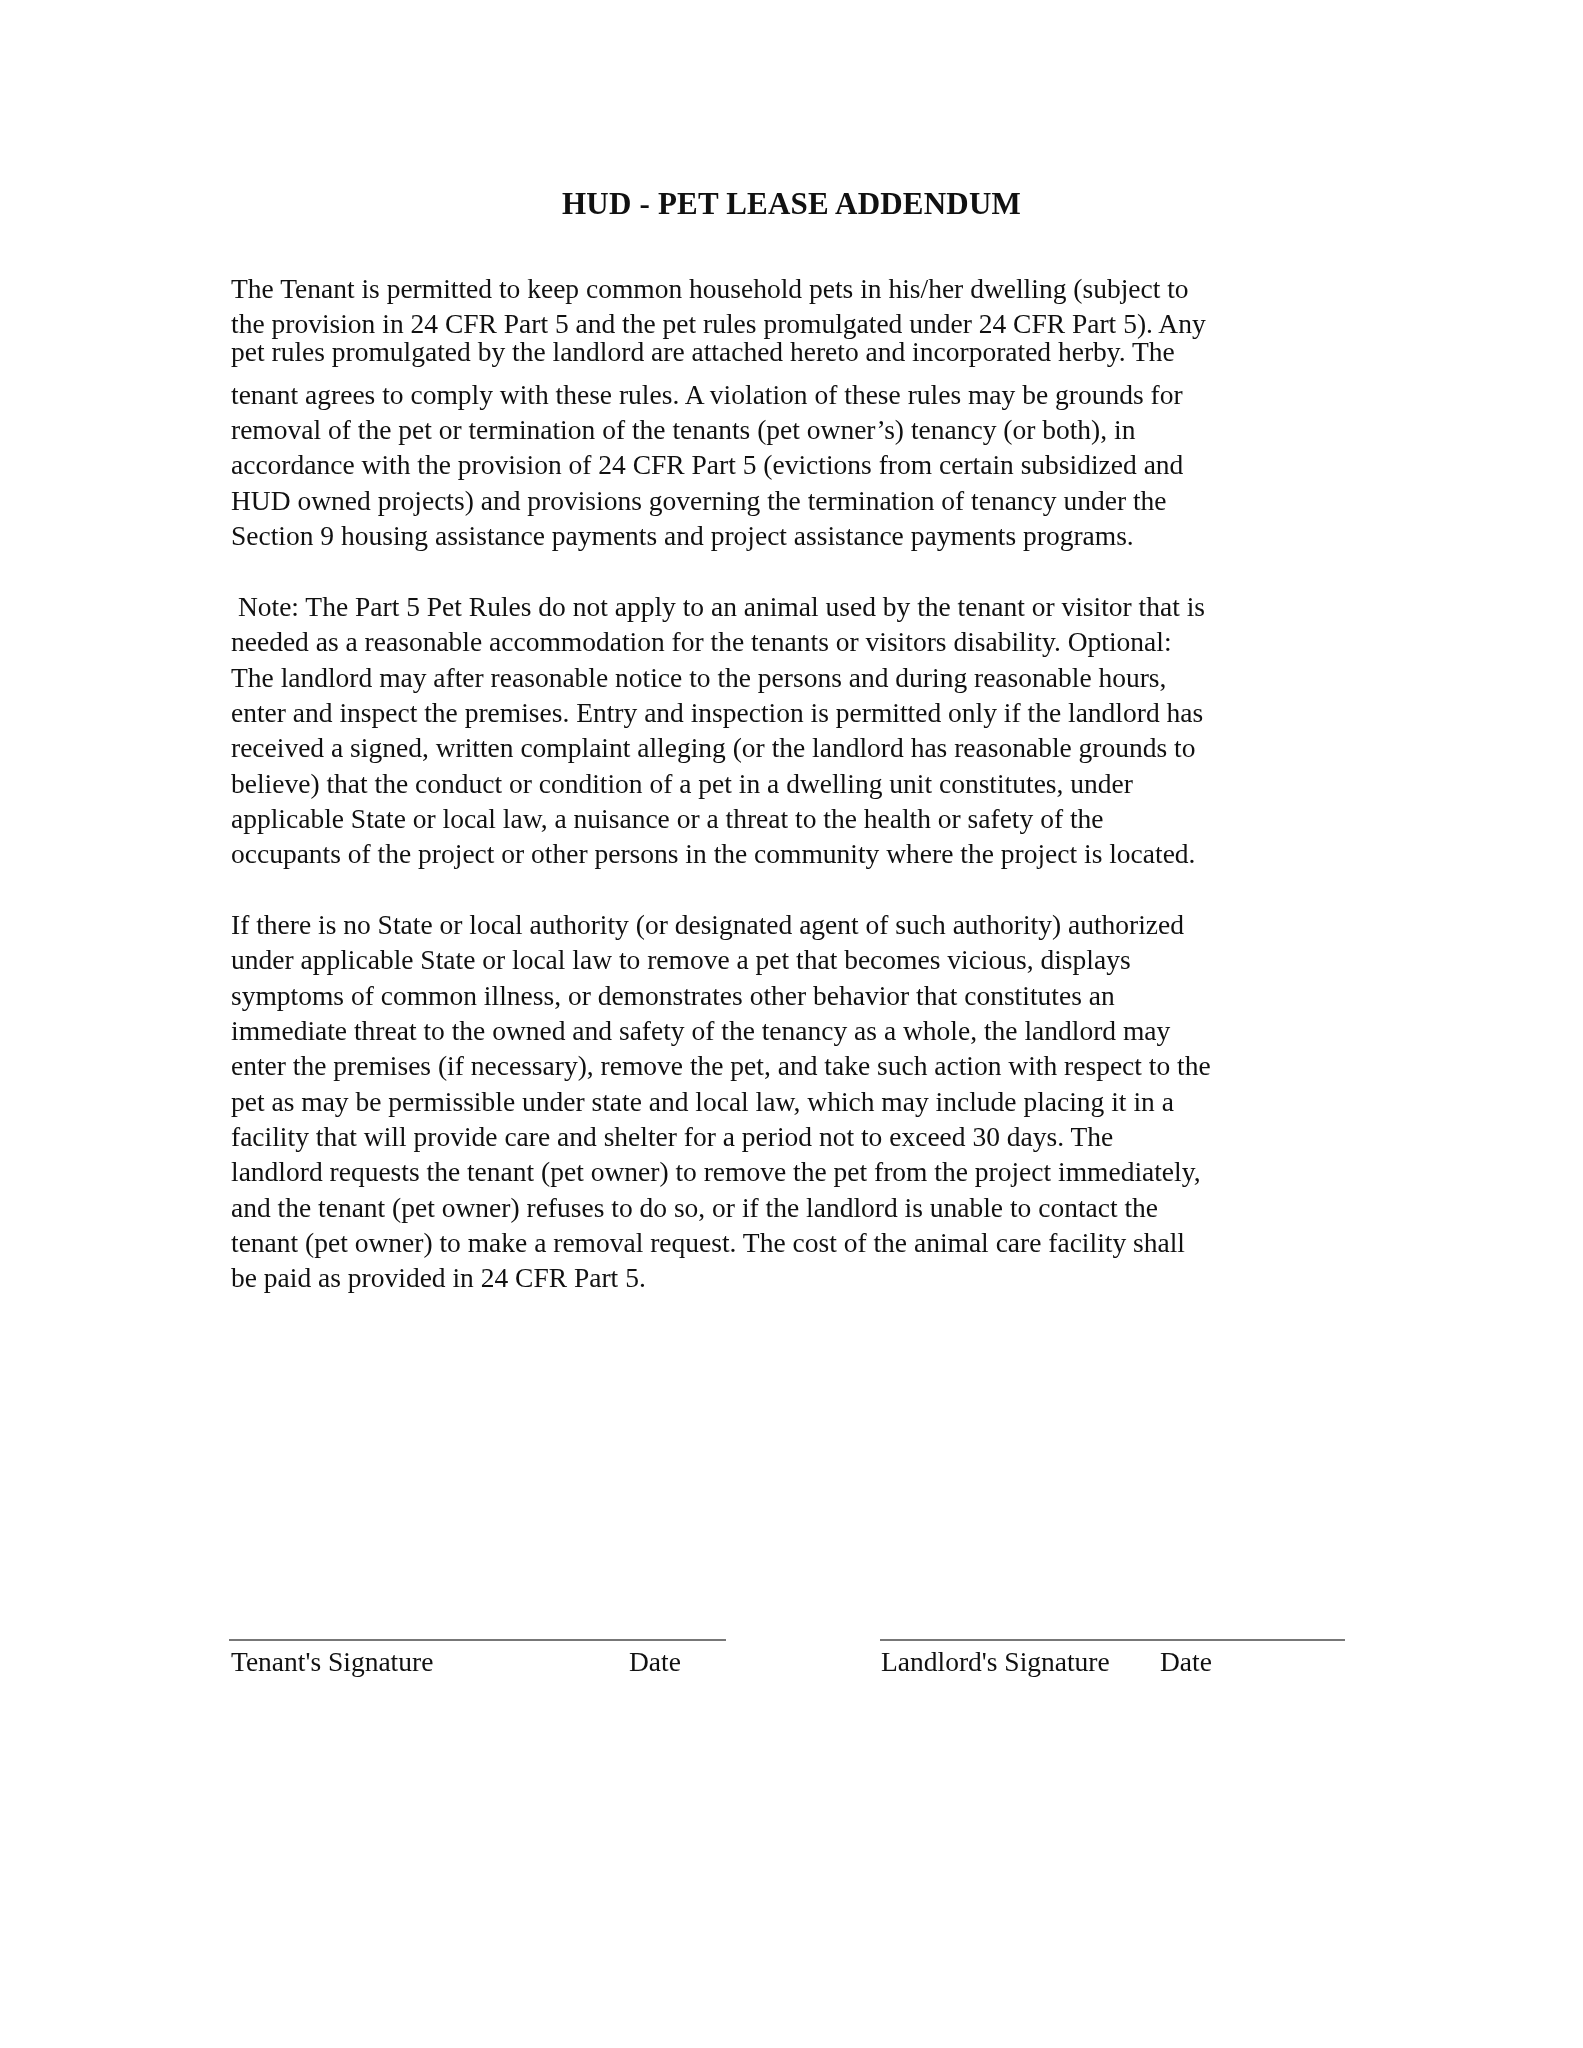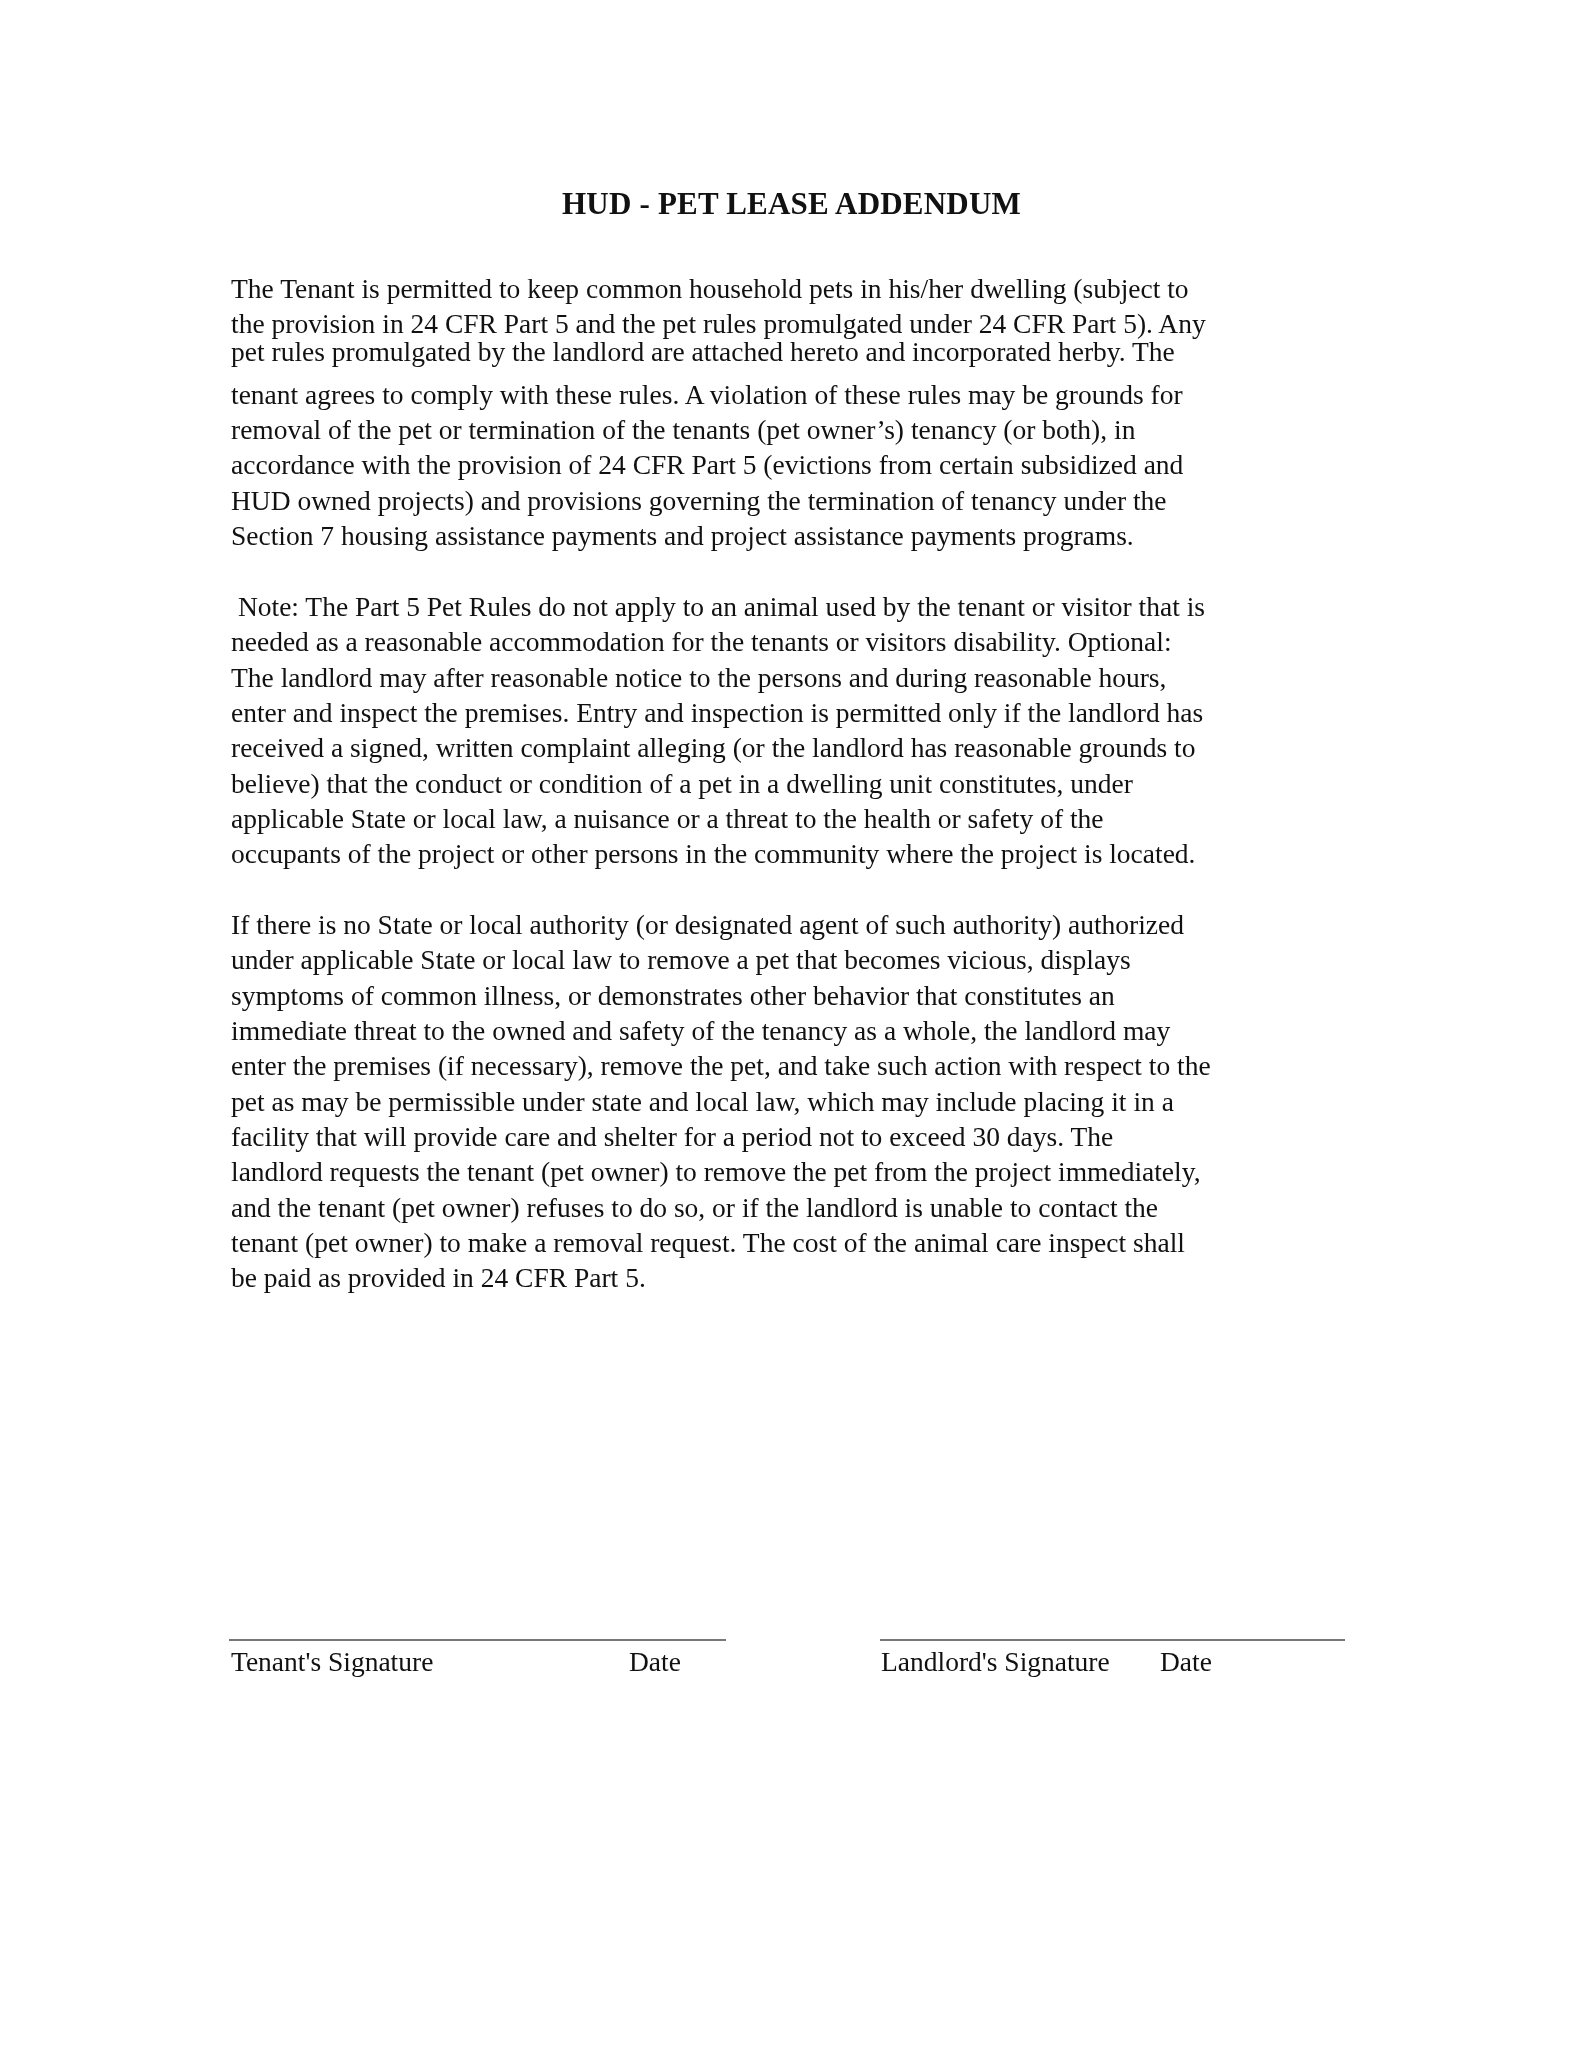--- a/index.html
+++ b/index.html
@@ -18,21 +18,21 @@
   <div class="title">HUD - PET LEASE ADDENDUM</div>
 
   <div>
     <div class="line" style="top:275px">The Tenant is permitted to keep common household pets in his/her dwelling (subject to</div>
     <div class="line" style="top:310px">the provision in 24 CFR Part 5 and the pet rules promulgated under 24 CFR Part 5). Any</div>
     <div class="line" style="top:338px">pet rules promulgated by the landlord are attached hereto and incorporated herby. The</div>
     <div class="line" style="top:381px">tenant agrees to comply with these rules. A violation of these rules may be grounds for</div>
     <div class="line" style="top:416px">removal of the pet or termination of the tenants (pet owner’s) tenancy (or both), in</div>
     <div class="line" style="top:451px">accordance with the provision of 24 CFR Part 5 (evictions from certain subsidized and</div>
     <div class="line" style="top:487px">HUD owned projects) and provisions governing the termination of tenancy under the</div>
-    <div class="line" style="top:522px">Section 7 housing assistance payments and project assistance payments programs.</div>
+    <div class="line" style="top:522px">Section 9 housing assistance payments and project assistance payments programs.</div>
   </div>
 
   <div>
     <div class="line" style="top:593px; white-space:pre"> Note: The Part 5 Pet Rules do not apply to an animal used by the tenant or visitor that is</div>
     <div class="line" style="top:628px">needed as a reasonable accommodation for the tenants or visitors disability. Optional:</div>
     <div class="line" style="top:664px">The landlord may after reasonable notice to the persons and during reasonable hours,</div>
     <div class="line" style="top:699px">enter and inspect the premises. Entry and inspection is permitted only if the landlord has</div>
     <div class="line" style="top:734px">received a signed, written complaint alleging (or the landlord has reasonable grounds to</div>
     <div class="line" style="top:770px">believe) that the conduct or condition of a pet in a dwelling unit constitutes, under</div>
     <div class="line" style="top:805px">applicable State or local law, a nuisance or a threat to the health or safety of the</div>
@@ -42,21 +42,21 @@
   <div>
     <div class="line" style="top:911px">If there is no State or local authority (or designated agent of such authority) authorized</div>
     <div class="line" style="top:946px">under applicable State or local law to remove a pet that becomes vicious, displays</div>
     <div class="line" style="top:982px">symptoms of common illness, or demonstrates other behavior that constitutes an</div>
     <div class="line" style="top:1017px">immediate threat to the owned and safety of the tenancy as a whole, the landlord may</div>
     <div class="line" style="top:1052px">enter the premises (if necessary), remove the pet, and take such action with respect to the</div>
     <div class="line" style="top:1088px">pet as may be permissible under state and local law, which may include placing it in a</div>
     <div class="line" style="top:1123px">facility that will provide care and shelter for a period not to exceed 30 days. The</div>
     <div class="line" style="top:1158px">landlord requests the tenant (pet owner) to remove the pet from the project immediately,</div>
     <div class="line" style="top:1194px">and the tenant (pet owner) refuses to do so, or if the landlord is unable to contact the</div>
-    <div class="line" style="top:1229px">tenant (pet owner) to make a removal request. The cost of the animal care inspect shall</div>
+    <div class="line" style="top:1229px">tenant (pet owner) to make a removal request. The cost of the animal care facility shall</div>
     <div class="line" style="top:1264px">be paid as provided in 24 CFR Part 5.</div>
   </div>
 
   <div>
     <div class="sigline" style="left:229px; width:497px; top:1639px"></div>
     <div class="siglabel" style="left:231px; top:1648px">Tenant's Signature</div>
     <div class="siglabel" style="left:629px; top:1648px">Date</div>
 
     <div class="sigline" style="left:880px; width:465px; top:1639px"></div>
     <div class="siglabel" style="left:881px; top:1648px">Landlord's Signature</div>

